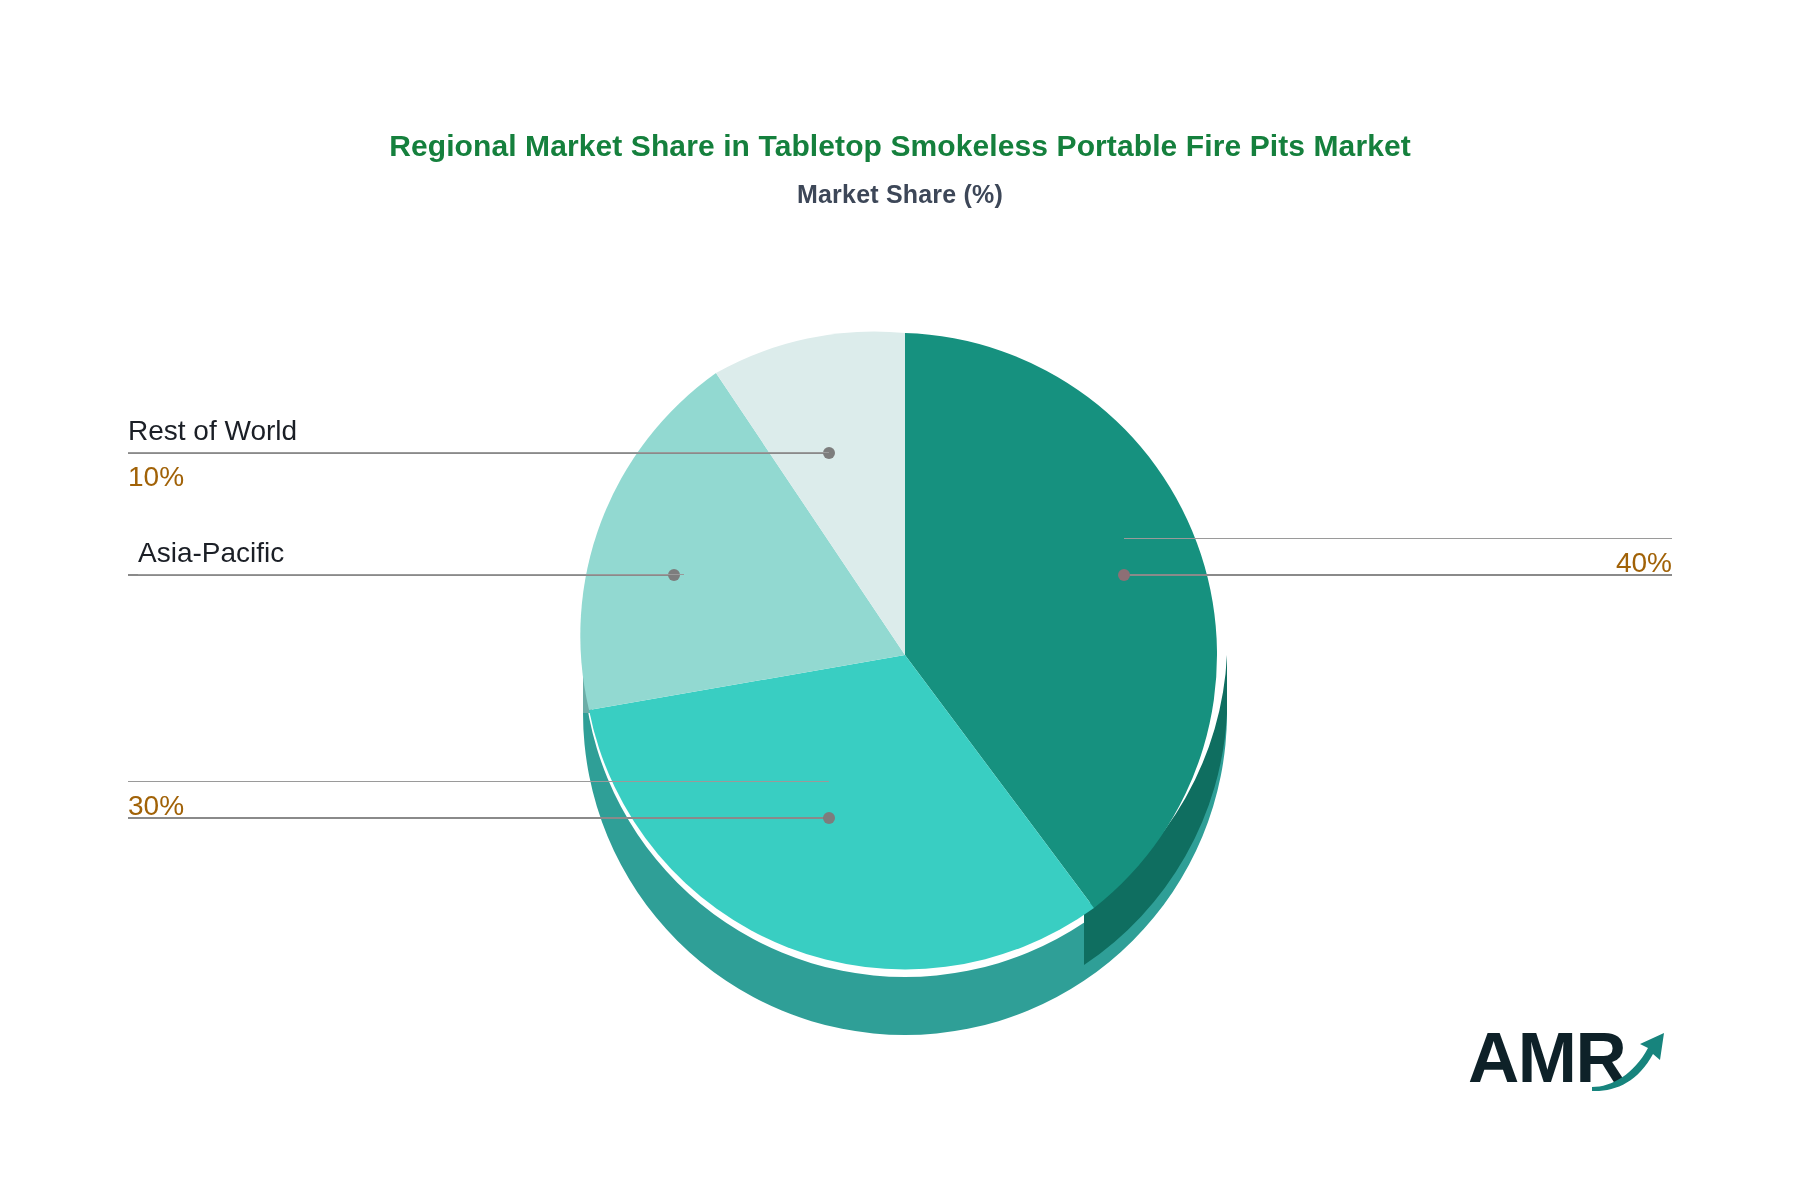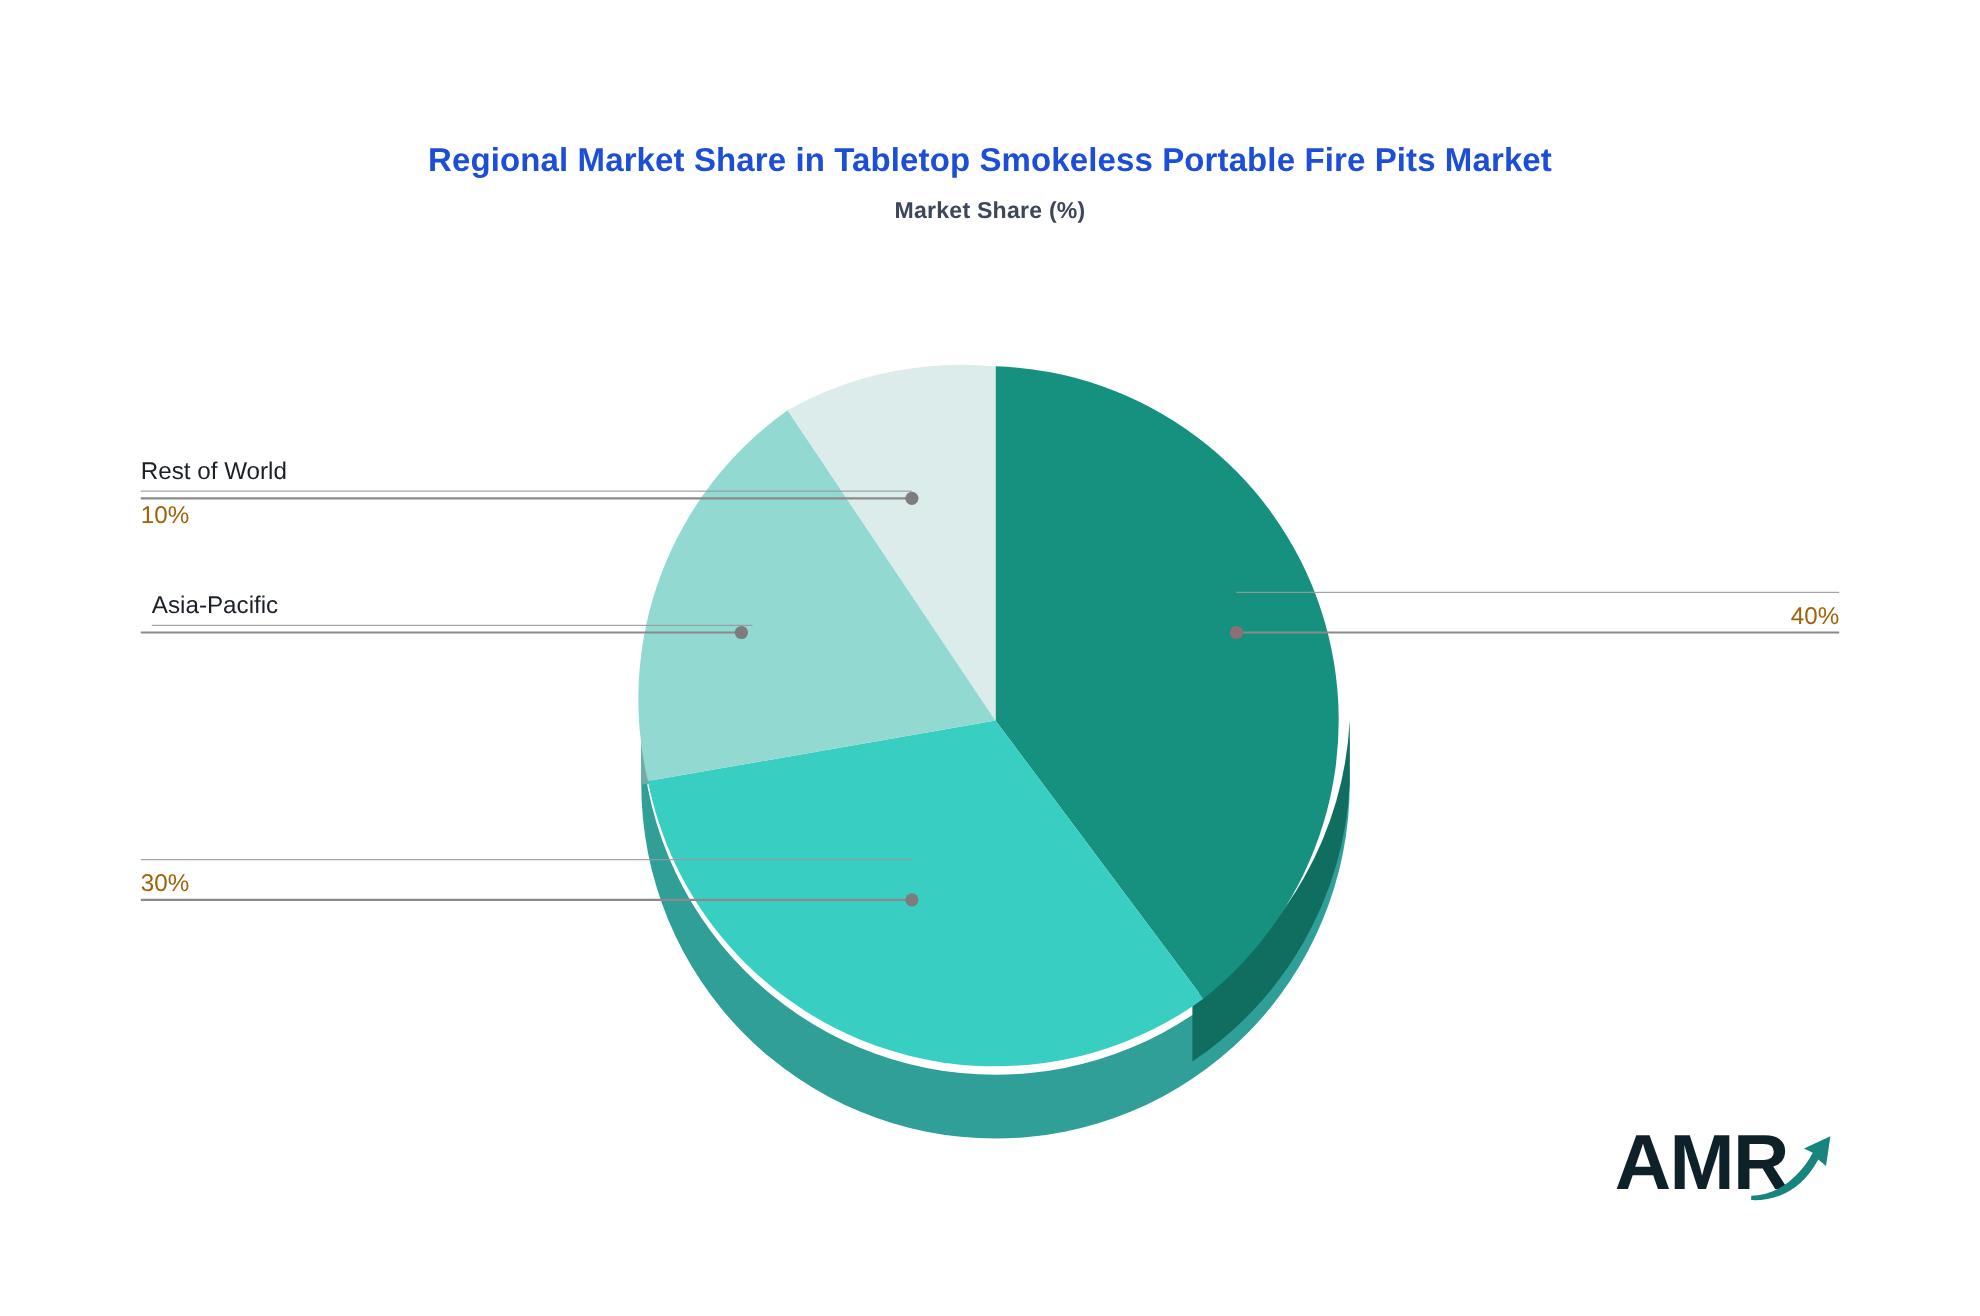--- a/index.html
+++ b/index.html
@@ -26,47 +26,47 @@
     position: absolute;
     top: 128px;
     left: 0;
     width: 1800px;
     text-align: center;
     pointer-events: none;
   }
   .chart-title {
     font-size: 30px;
     font-weight: bold;
-    color: #1d4ed8;
+    color: #15803d;
     letter-spacing: 0.1px;
     line-height: 1.2;
     margin: 0;
   }
   .chart-subtitle {
     margin: 16px 0 0 0;
-    font-size: 21px;
+    font-size: 25px;
     font-weight: bold;
     color: #3d4758;
     letter-spacing: 0.2px;
   }
 
   
   .pie-wrap {
     position: absolute;
     left: 0;
     top: 0;
     width: 1800px;
     height: 1196px;
   }
   .pie-svg { display: block; }
 
   
   .callout {
     position: absolute;
-    font-size: 22px;
+    font-size: 28px;
     line-height: 1.05;
   }
   .callout .cl-name {
     color: #1b1f26;
     white-space: nowrap;
     display: block;
     padding-bottom: 7px;
   }
   .callout .cl-rule {
     display: block;

